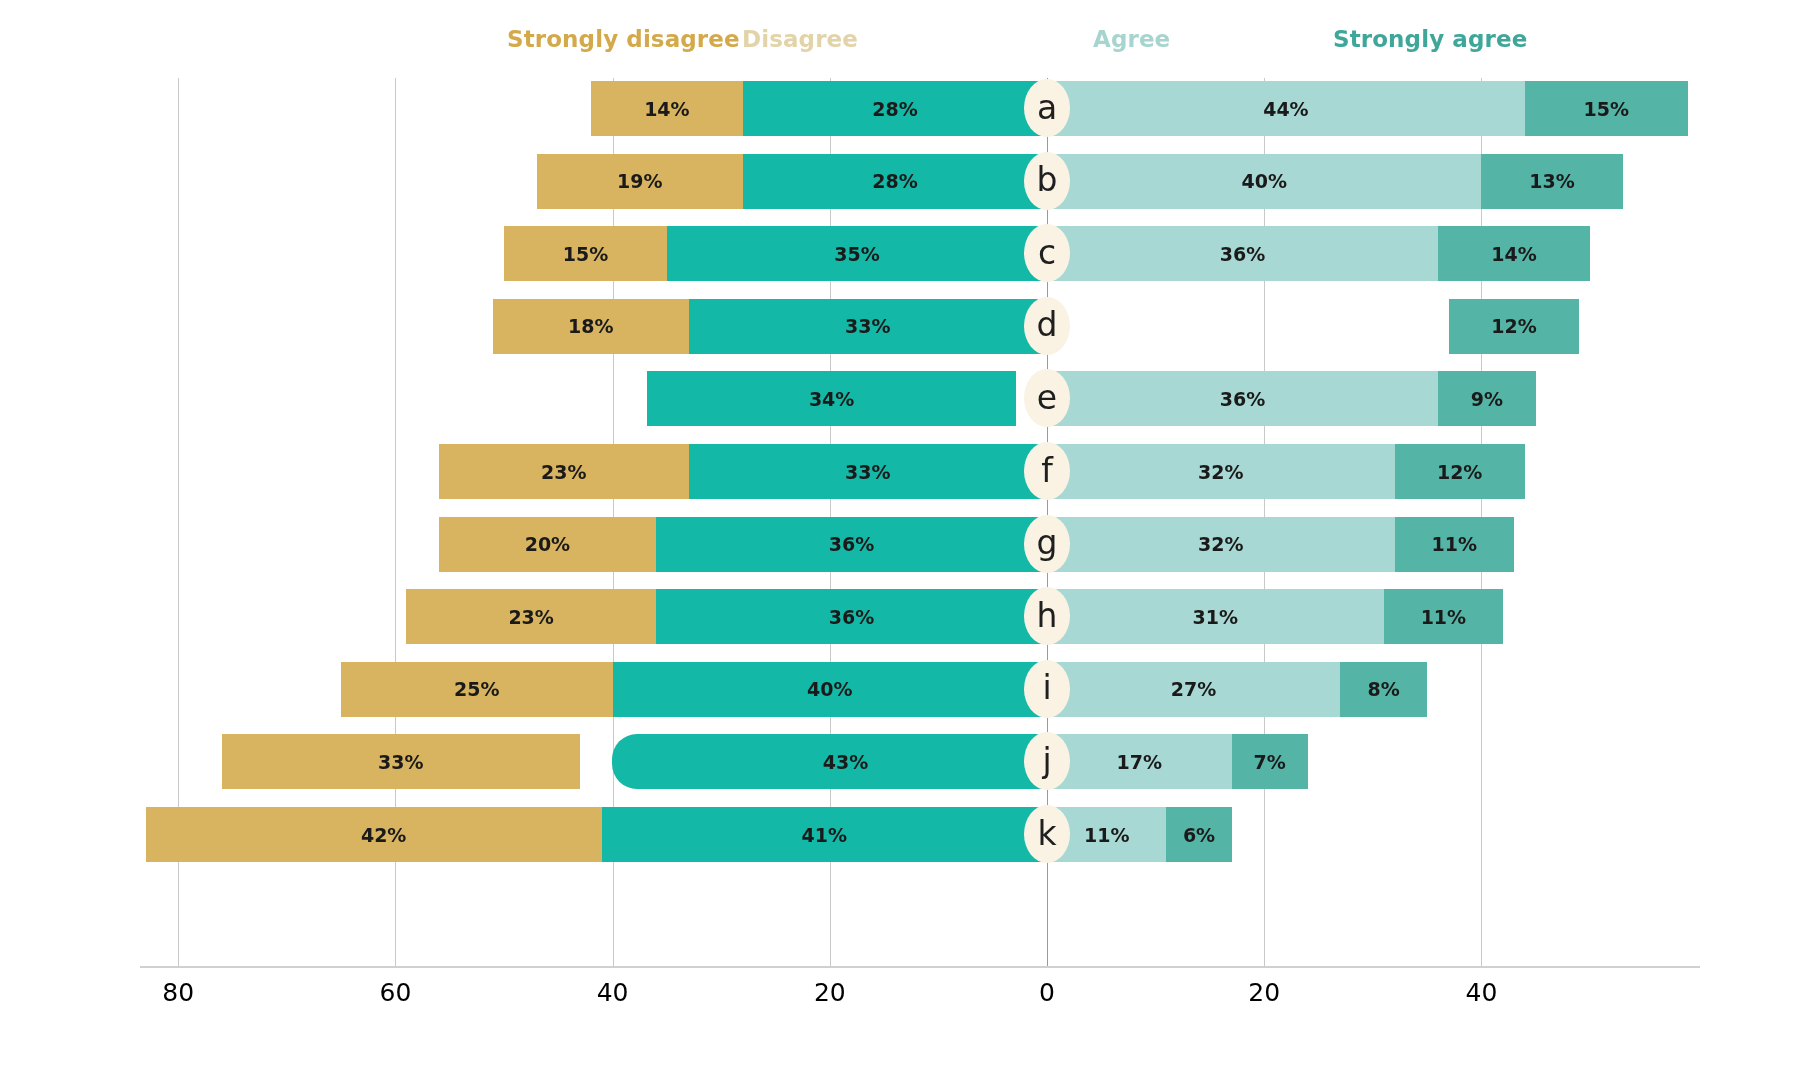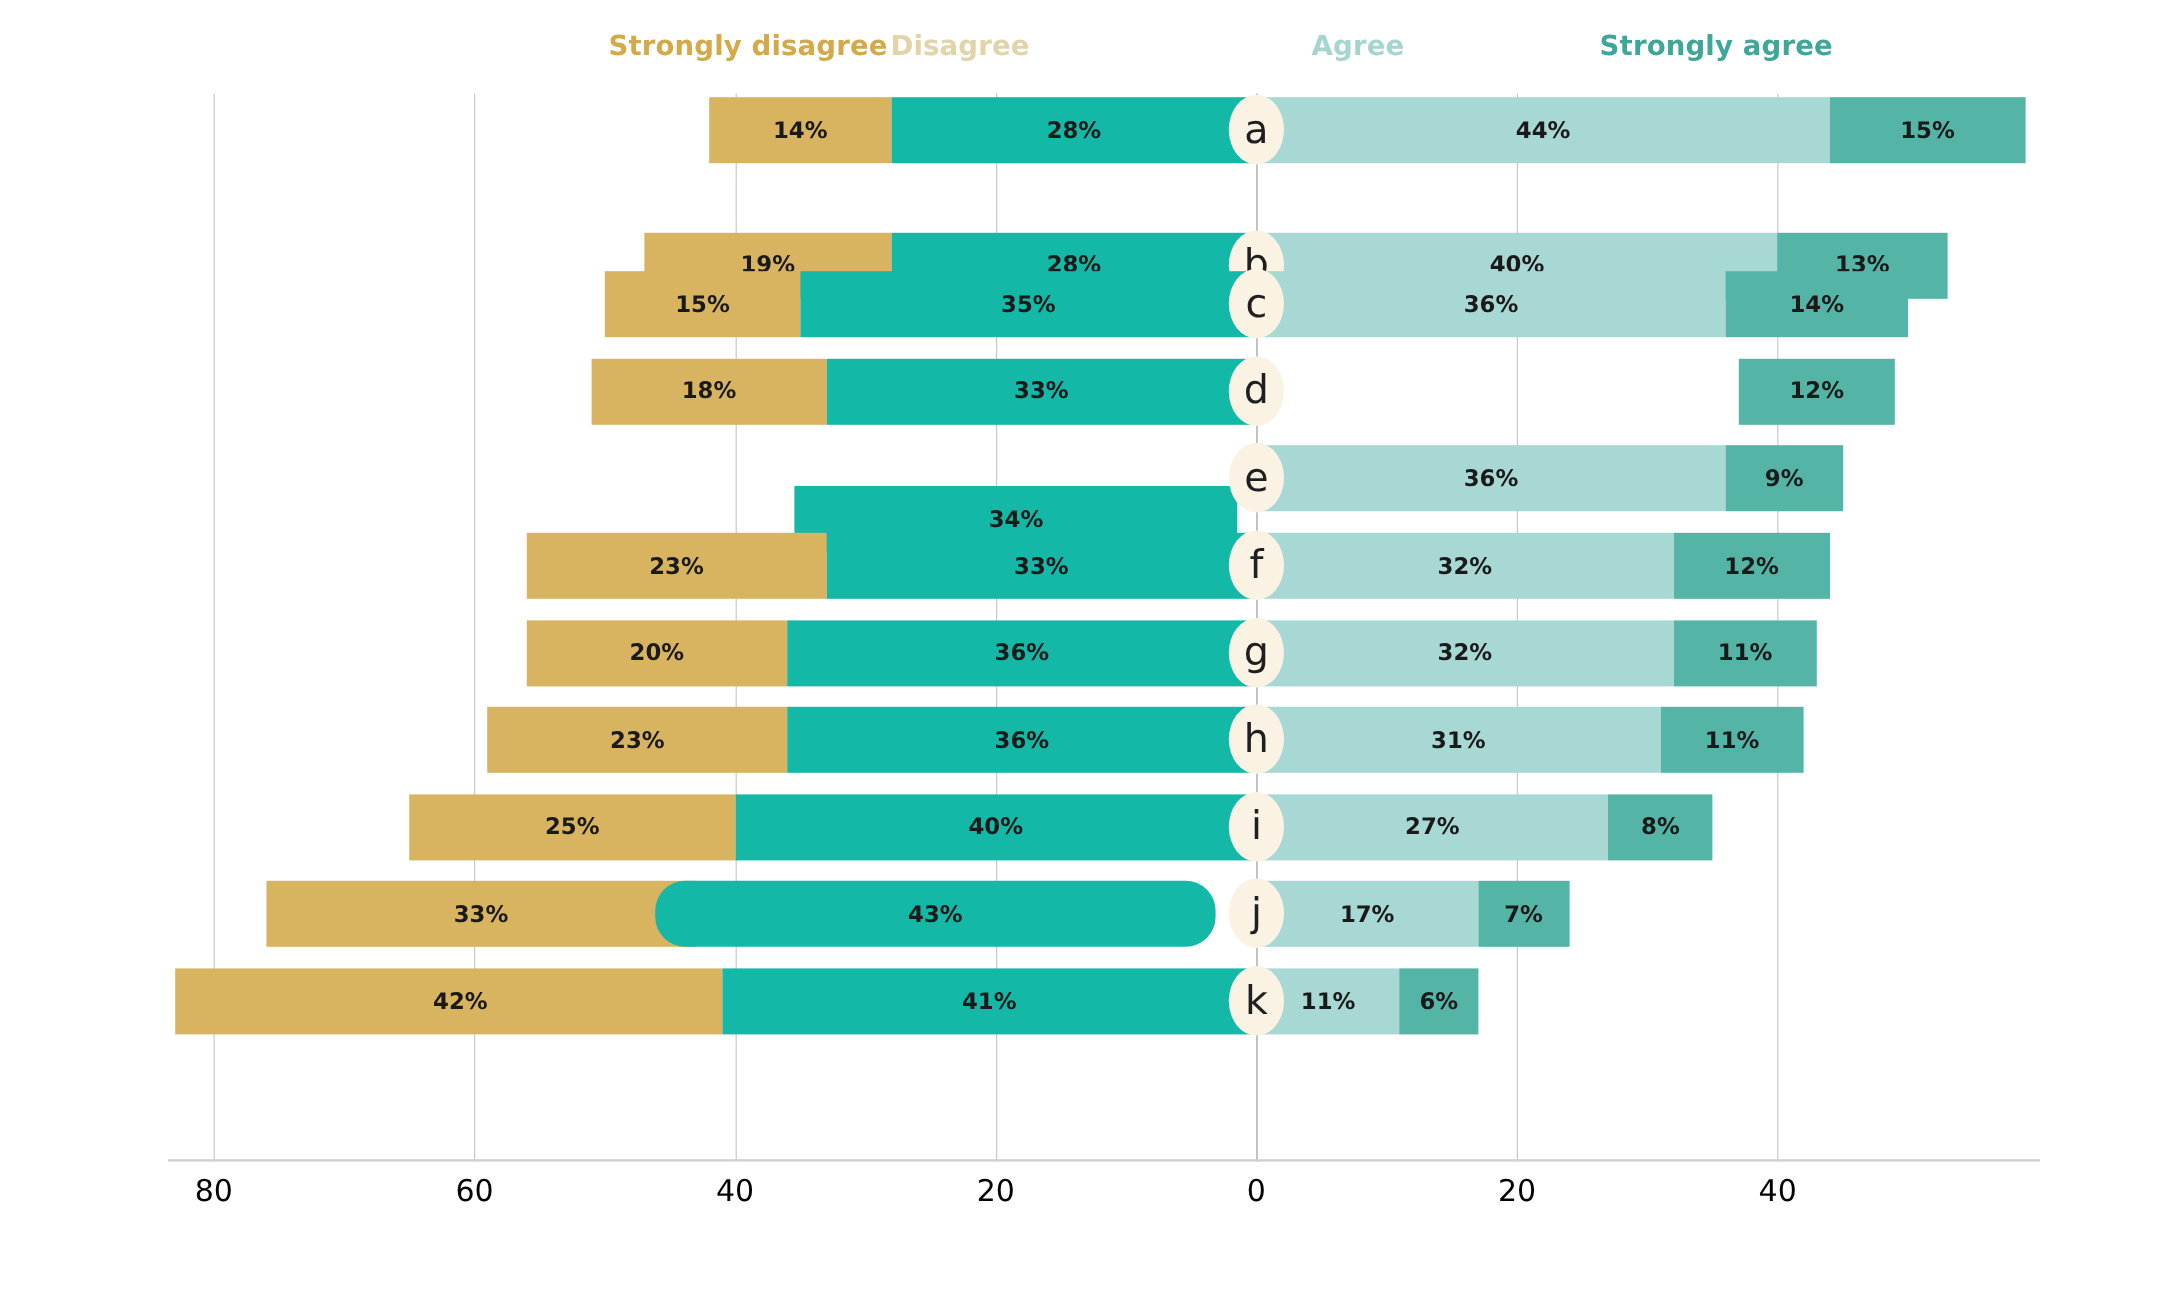--- a/index.html
+++ b/index.html
@@ -104,42 +104,42 @@
         <div class="axis-tick" style="left: 1481.4px;">40</div>
       </div>
     <div id="bars-layer">
         <div class="bar-row" style="top: 81px; left: 0px; width: 1800px;">
           <div class="seg seg-sd" style="left: 590.88px; width: 152.04px;">14%</div>
           <div class="seg seg-d" style="left: 742.92px; width: 304.08px;">28%</div>
           <div class="seg seg-a" style="left: 1047px; width: 477.84px;">44%</div>
           <div class="seg seg-sa" style="left: 1524.84px; width: 162.9px;">15%</div>
           <div class="row-badge" style="left: 1047px; top: -2px;">a</div>
         </div>
-        <div class="bar-row" style="top: 153.6px; left: 0px; width: 1572px; margin-top: 40px;">
+        <div class="bar-row" style="top: 153.6px; left: 0px; width: 1572px;">
           <div class="seg seg-sd" style="left: 536.58px; width: 206.34px;">19%</div>
           <div class="seg seg-d" style="left: 742.92px; width: 304.08px;">28%</div>
           <div class="seg seg-a" style="left: 1047px; width: 434.4px;">40%</div>
           <div class="seg seg-sa" style="left: 1481.4px; width: 141.18px;">13%</div>
           <div class="row-badge" style="left: 1047px; top: -2px;">b</div>
         </div>
         <div class="bar-row" style="top: 226.2px; left: 0px; width: 1800px;">
           <div class="seg seg-sd" style="left: 504px; width: 162.9px;">15%</div>
           <div class="seg seg-d" style="left: 666.9px; width: 380.1px;">35%</div>
           <div class="seg seg-a" style="left: 1047px; width: 390.96px;">36%</div>
           <div class="seg seg-sa" style="left: 1437.96px; width: 152.04px;">14%</div>
           <div class="row-badge" style="left: 1047px; top: -2px;">c</div>
         </div>
         <div class="bar-row" style="top: 298.8px; left: 0px; width: 1800px;">
           <div class="seg seg-sd" style="left: 493.14px; width: 195.48px;">18%</div>
           <div class="seg seg-d" style="left: 688.62px; width: 358.38px;">33%</div>
           <div class="seg seg-sa" style="left: 1448.82px; width: 130.32px;">12%</div>
           <div class="row-badge" style="left: 1047px; top: -2px;">d</div>
         </div>
         <div class="bar-row" style="top: 371.4px; left: 0px; width: 1800px;">
-          <div class="seg seg-d" style="left: 662px; width: 369.24px; margin-top: 34px;">34%</div>
+          <div class="seg seg-d" style="left: 647px; width: 369.24px;">34%</div>
           <div class="seg seg-a" style="left: 1047px; width: 390.96px;">36%</div>
           <div class="seg seg-sa" style="left: 1437.96px; width: 97.74px;">9%</div>
           <div class="row-badge" style="left: 1047px; top: -2px;">e</div>
         </div>
         <div class="bar-row" style="top: 444px; left: 0px; width: 1800px;">
           <div class="seg seg-sd" style="left: 438.84px; width: 249.78px;">23%</div>
           <div class="seg seg-d" style="left: 688.62px; width: 358.38px;">33%</div>
           <div class="seg seg-a" style="left: 1047px; width: 347.52px;">32%</div>
           <div class="seg seg-sa" style="left: 1394.52px; width: 130.32px;">12%</div>
           <div class="row-badge" style="left: 1047px; top: -2px;">f</div>
@@ -160,21 +160,21 @@
         </div>
         <div class="bar-row" style="top: 661.8px; left: 0px; width: 1800px;">
           <div class="seg seg-sd" style="left: 341.1px; width: 271.5px;">25%</div>
           <div class="seg seg-d" style="left: 612.6px; width: 434.4px;">40%</div>
           <div class="seg seg-a" style="left: 1047px; width: 293.22px;">27%</div>
           <div class="seg seg-sa" style="left: 1340.22px; width: 86.88px;">8%</div>
           <div class="row-badge" style="left: 1047px; top: -2px;">i</div>
         </div>
         <div class="bar-row" style="top: 734.4px; left: 0px; width: 1800px;">
           <div class="seg seg-sd" style="left: 221.64px; width: 358.38px;">33%</div>
-          <div class="seg seg-d" style="left: 546px; width: 466.98px; border-radius: 25px;">43%</div>
+          <div class="seg seg-d" style="left: 612px; width: 466.98px; border-radius: 25px;">43%</div>
           <div class="seg seg-a" style="left: 1047px; width: 184.62px;">17%</div>
           <div class="seg seg-sa" style="left: 1231.62px; width: 76.02px;">7%</div>
           <div class="row-badge" style="left: 1047px; top: -2px;">j</div>
         </div>
         <div class="bar-row" style="top: 807px; left: 0px; width: 1800px;">
           <div class="seg seg-sd" style="left: 145.62px; width: 456.12px; padding-left: 20px;">42%</div>
           <div class="seg seg-d" style="left: 601.74px; width: 445.26px;">41%</div>
           <div class="seg seg-a" style="left: 1047px; width: 119.46px;">11%</div>
           <div class="seg seg-sa" style="left: 1166.46px; width: 65.16px;">6%</div>
           <div class="row-badge" style="left: 1047px; top: -2px;">k</div>

